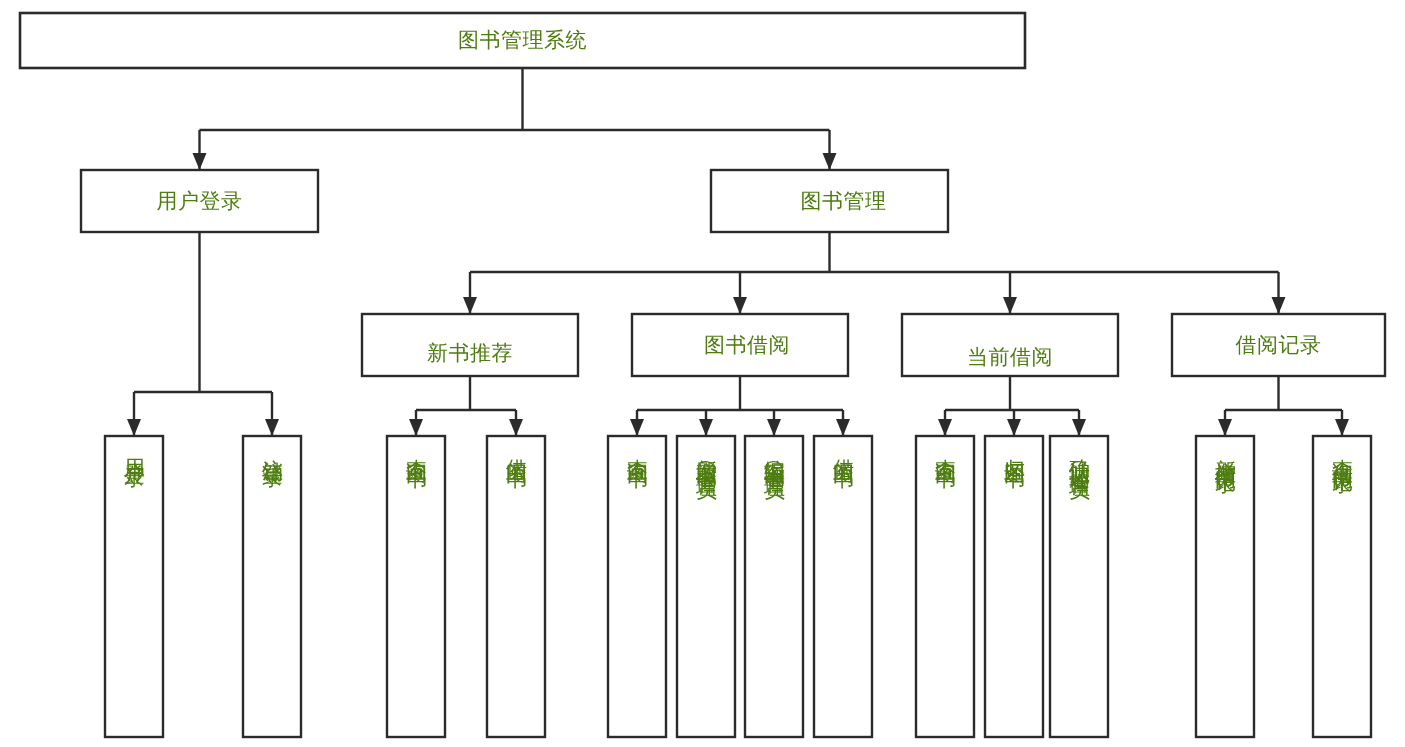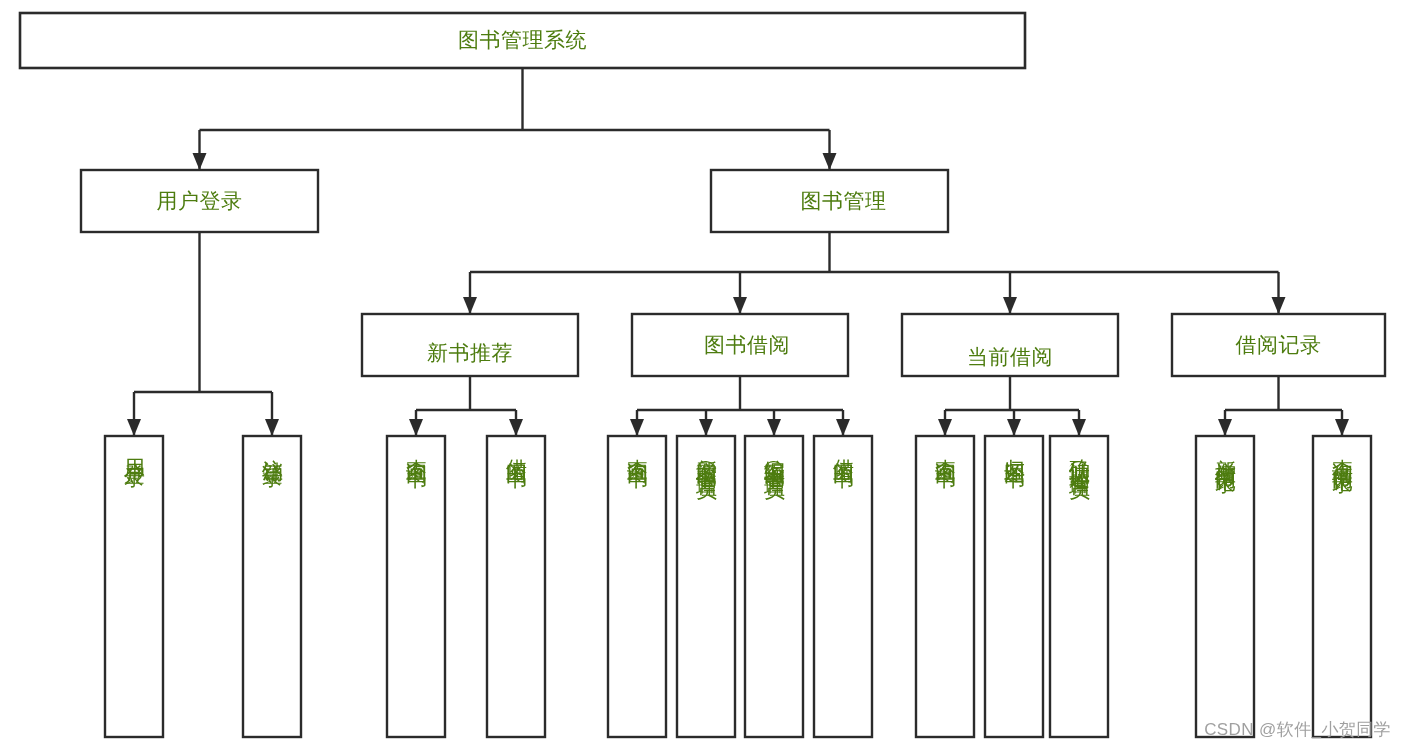--- a/index.html
+++ b/index.html
@@ -180,15 +180,14 @@
       <div class="node-label vertical" style="left: 677px; top: 436px; width: 58px; height: 301px; align-items: center; justify-content: flex-start;">新增图书（管理员）</div>
       <div class="node-label vertical" style="left: 745px; top: 436px; width: 58px; height: 301px; align-items: center; justify-content: flex-start;">编辑图书（管理员）</div>
       <div class="node-label vertical" style="left: 814px; top: 436px; width: 58px; height: 301px; align-items: center; justify-content: flex-start;">借阅图书</div>
       <div class="node-label vertical" style="left: 916px; top: 436px; width: 58px; height: 301px; align-items: center; justify-content: flex-start;">查询图书</div>
       <div class="node-label vertical" style="left: 985px; top: 436px; width: 58px; height: 301px; align-items: center; justify-content: flex-start;">归还图书</div>
       <div class="node-label vertical" style="left: 1050px; top: 436px; width: 58px; height: 301px; align-items: center; justify-content: flex-start;">确认归还（管理员）</div>
       <div class="node-label vertical" style="left: 1196px; top: 436px; width: 58px; height: 301px; align-items: center; justify-content: flex-start;">新增借阅记录</div>
       <div class="node-label vertical" style="left: 1313px; top: 436px; width: 58px; height: 301px; align-items: center; justify-content: flex-start;">查询借阅记录</div>
     </div>
 
-  <div class="watermark">CSDN @软件_小贺同学</div>
 
 </div>
 
 </body></html>

